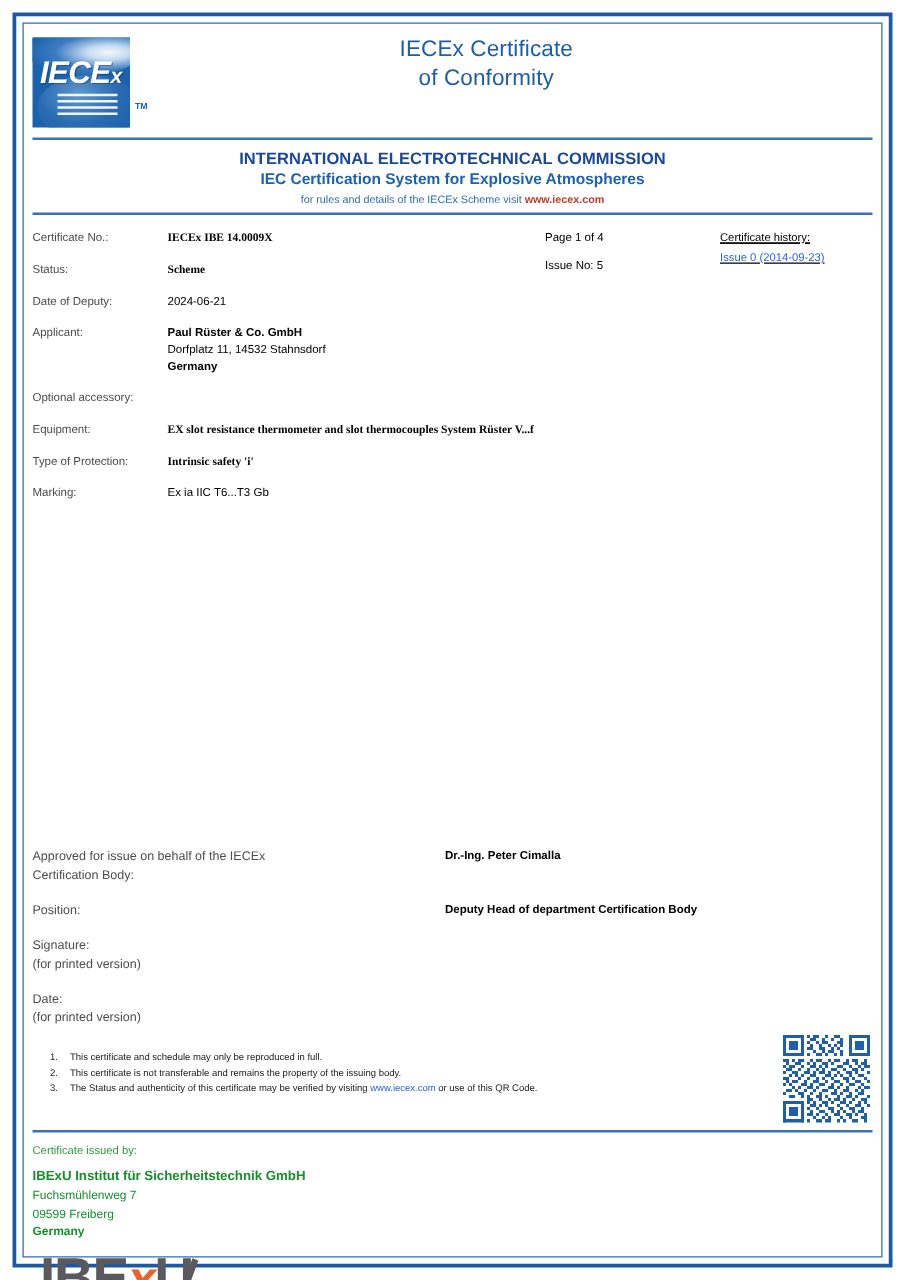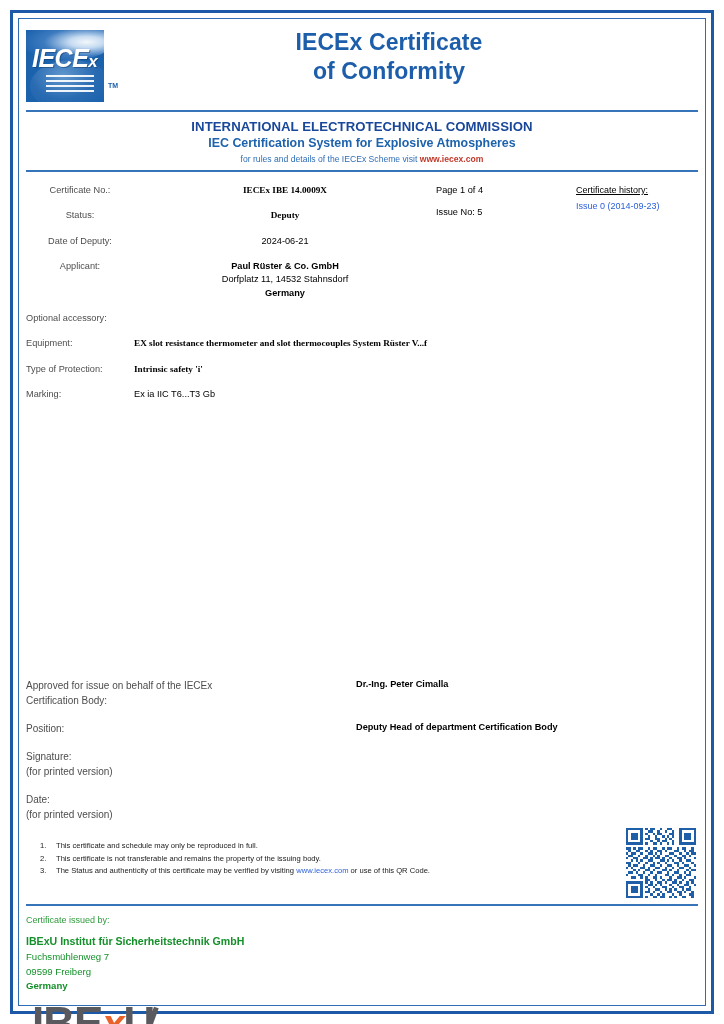--- a/index.html
+++ b/index.html
@@ -90,22 +90,22 @@
     font-size:7px;color:#1b62ad;font-weight:bold;
   }
   .title-wrap{
     flex:1 1 auto;
     text-align:center;
     padding-top:4px;
     padding-right:46px;
   }
   .doc-title{
     color:#1d5eab;
-    font-size:23px;
-    font-weight:bold;
+    font-size:18px;
+    font-weight:normal;
     line-height:1.28;
     letter-spacing:.1px;
   }
 
   hr.rule{
     border:0;height:0;
     border-top:2.4px solid #3673b8;
     margin:0;
   }
   hr.rule.thin{border-top-width:2px;}
@@ -146,23 +146,23 @@
     line-height:1.45;
   }
   .val.b{font-weight:bold;font-family:Liberation Serif, serif;}
   .val .ln{display:block;}
   .val .ln.b{font-weight:bold;}
 
   .topgrid{
     display:flex;
     align-items:flex-start;
   }
-  .topgrid .left{flex:0 0 410px;text-align:center;}
+  .topgrid .left{flex:0 0 410px;}
   .topgrid .mid{flex:0 0 140px;padding-top:1px;}
-  .topgrid .right{flex:1 1 auto;text-align:left;padding-top:1px;}
+  .topgrid .right{flex:1 1 auto;text-align:left;padding-top:1px;text-decoration:underline;}
   .mid .mline{font-size:9.2px;color:#000;margin-bottom:12px;}
   .right .hist{
     font-size:9px;color:#000;text-decoration:underline;
   }
   .right .issue{
     font-size:9px;color:#2b5fd9;margin-top:6px;
   }
 
   
   .spacer{height:265px;}
@@ -305,21 +305,21 @@
       <div class="topgrid">
         <div class="left">
 
           <div class="row">
             <div class="lbl">Certificate No.:</div>
             <div class="val b">IECEx IBE 14.0009X</div>
           </div>
 
           <div class="row">
             <div class="lbl">Status:</div>
-            <div class="val b">Deputy</div>
+            <div class="val b">Scheme</div>
           </div>
 
           <div class="row">
             <div class="lbl">Date of Deputy:</div>
             <div class="val">2024-06-21</div>
           </div>
 
           <div class="row">
             <div class="lbl">Applicant:</div>
             <div class="val">

